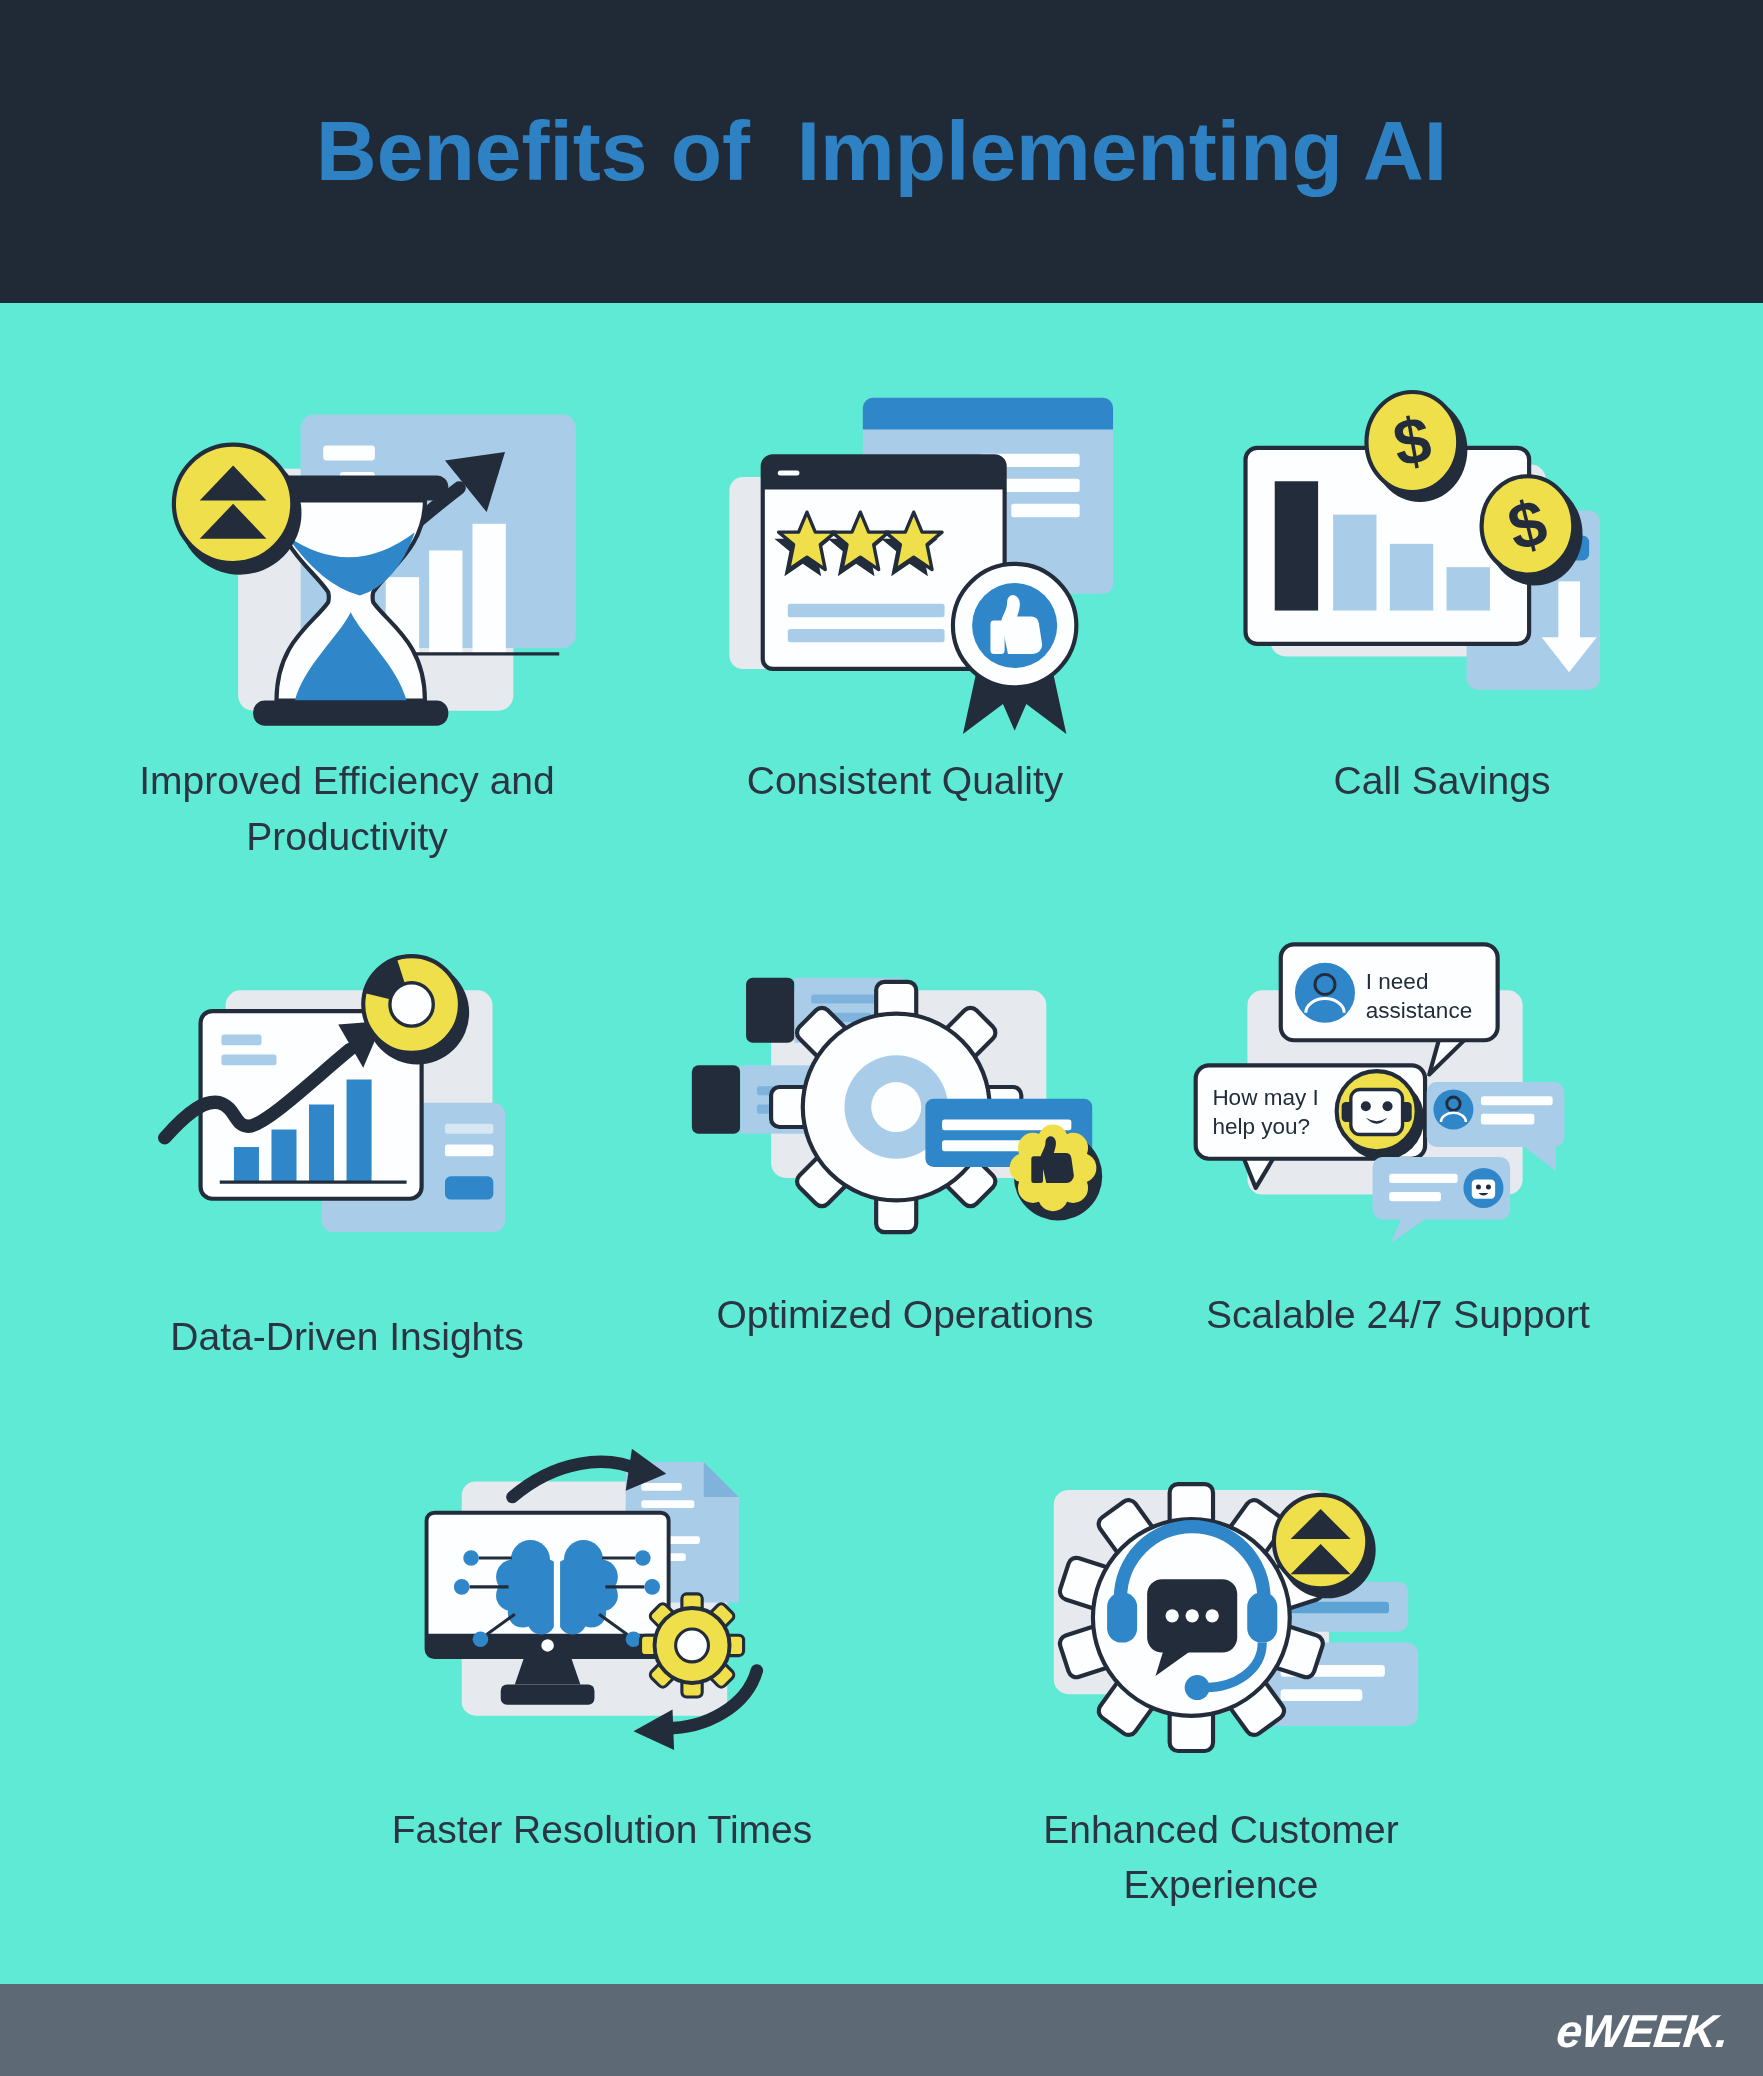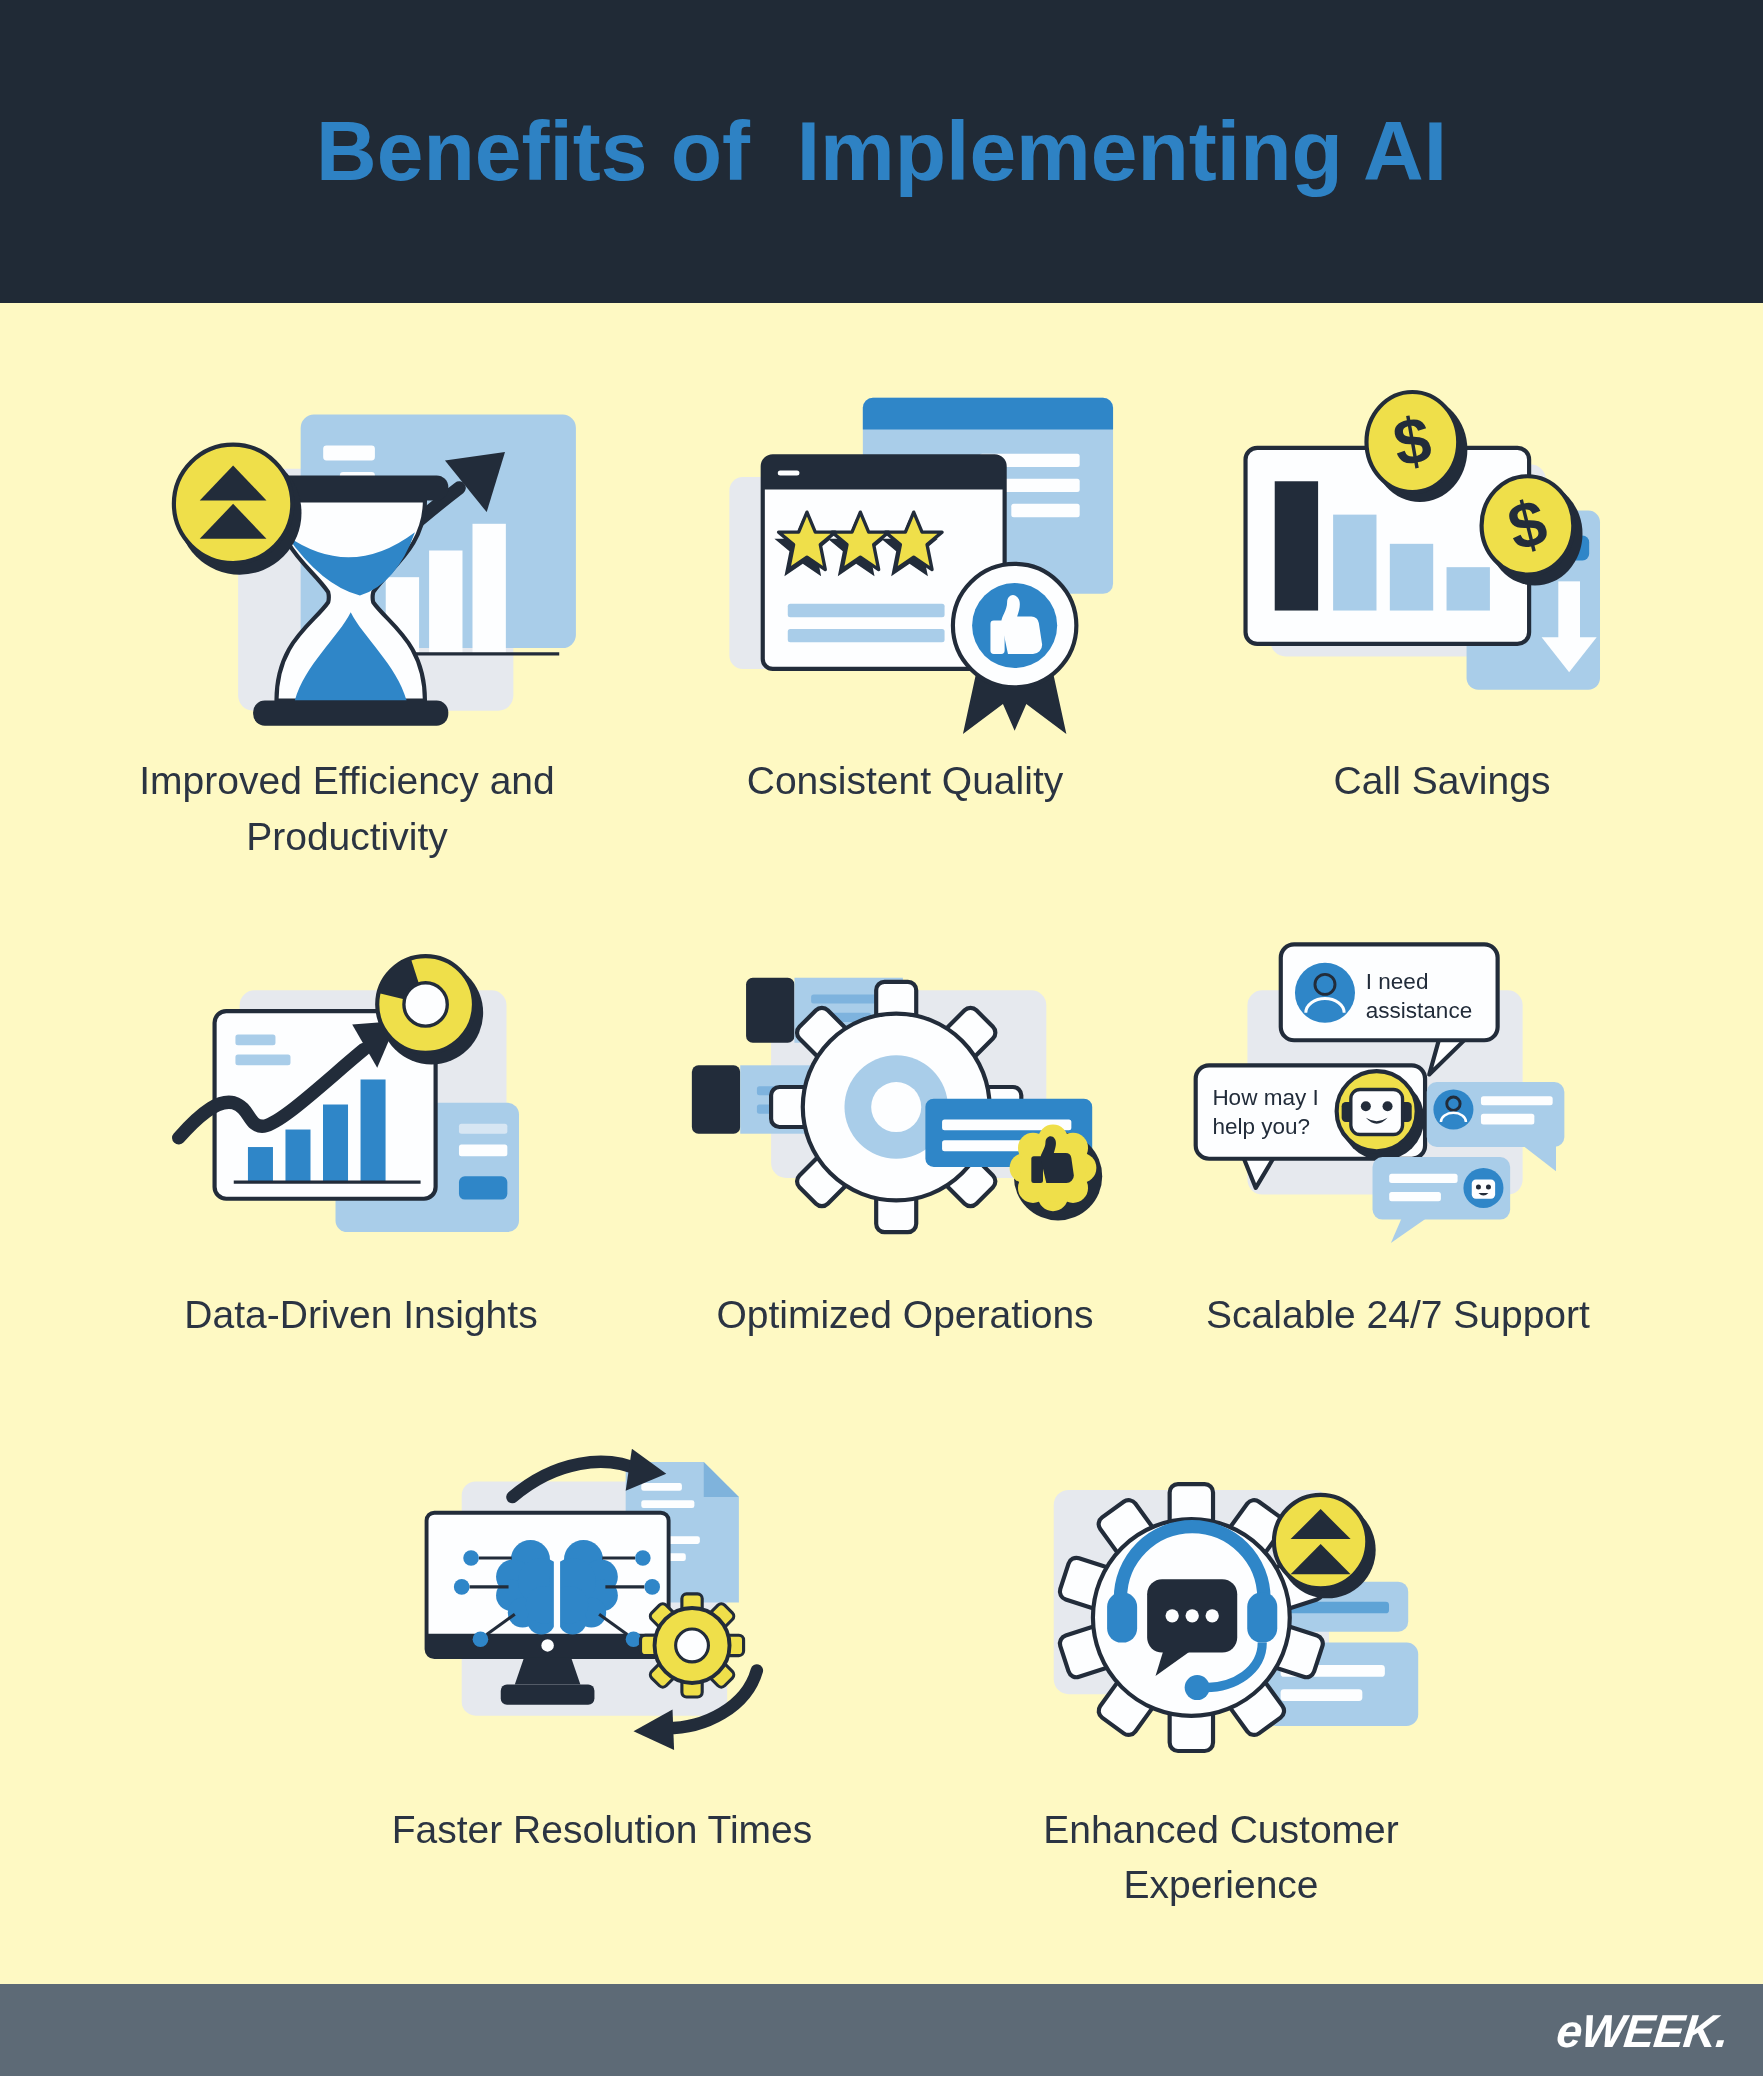--- a/index.html
+++ b/index.html
@@ -1,17 +1,17 @@
 <!DOCTYPE html>
 <html style="font-size:14.7px"><head>
 <meta charset="utf-8">
 <style>
   html,body{margin:0;padding:0;background:#c9ccd4;}
   *{box-sizing:border-box;}
-  #page{position:relative;width:1763px;height:2076px;background:#fef9c3;overflow:hidden;
+  #page{position:relative;width:1763px;height:2076px;background:#5eead4;overflow:hidden;
         font-family:"Liberation Sans",sans-serif;}
   
   #hdr{position:absolute;left:0;top:0;width:1763px;height:303px;background:#202a36;
        display:flex;flex-direction:column;align-items:center;justify-content:center;}
   .ttl{font-weight:700;font-size:84px;line-height:101px;white-space:pre;letter-spacing:0px;}
   .ttl1{color:#2e82c4;}
   .ttl2{color:#fdfeff;}
   
   .cell{position:absolute;display:flex;flex-direction:column;align-items:center;width:496px;}
   .art{height:367px;display:flex;align-items:flex-end;justify-content:center;}
@@ -131,21 +131,21 @@
         <g>
           <ellipse class="ink" cx="392" cy="188" rx="57" ry="62"></ellipse>
           <ellipse class="yel st" cx="383" cy="178" rx="55" ry="59"></ellipse>
           <text class="svgtxt" x="383" y="204" font-size="78" font-weight="bold" text-anchor="middle" transform="rotate(-14 383 178)">$</text>
         </g>
       </svg>
     </div>
     <div class="lbl">Call Savings</div>
   </div>
 
-  <div class="cell" style="left:113px;top:911px;">
+  <div class="cell" style="left:99px;top:911px;gap:22px;">
     <div class="art">
       <svg viewBox="0 0 560 440">
         <rect class="gry" x="135" y="95" width="320" height="235" rx="18"></rect>
         <rect class="lb" x="250" y="230" width="220" height="155" rx="14"></rect>
         <rect x="398" y="255" width="58" height="12" rx="3" fill="#d7e6f3"></rect>
         <rect class="wht" x="398" y="280" width="58" height="14" rx="3"></rect>
         <rect class="mb" x="398" y="318" width="58" height="28" rx="7"></rect>
         <rect class="wht st" x="105" y="120" width="265" height="225" rx="14"></rect>
         <rect class="lb" x="130" y="148" width="48" height="13" rx="3"></rect>
         <rect class="lb" x="130" y="172" width="66" height="13" rx="3"></rect>

